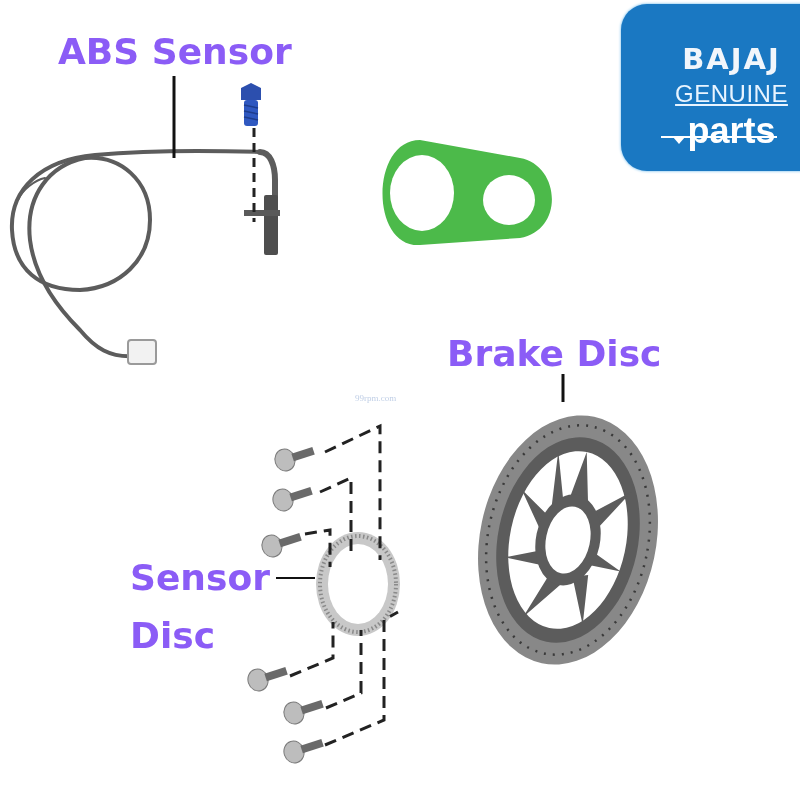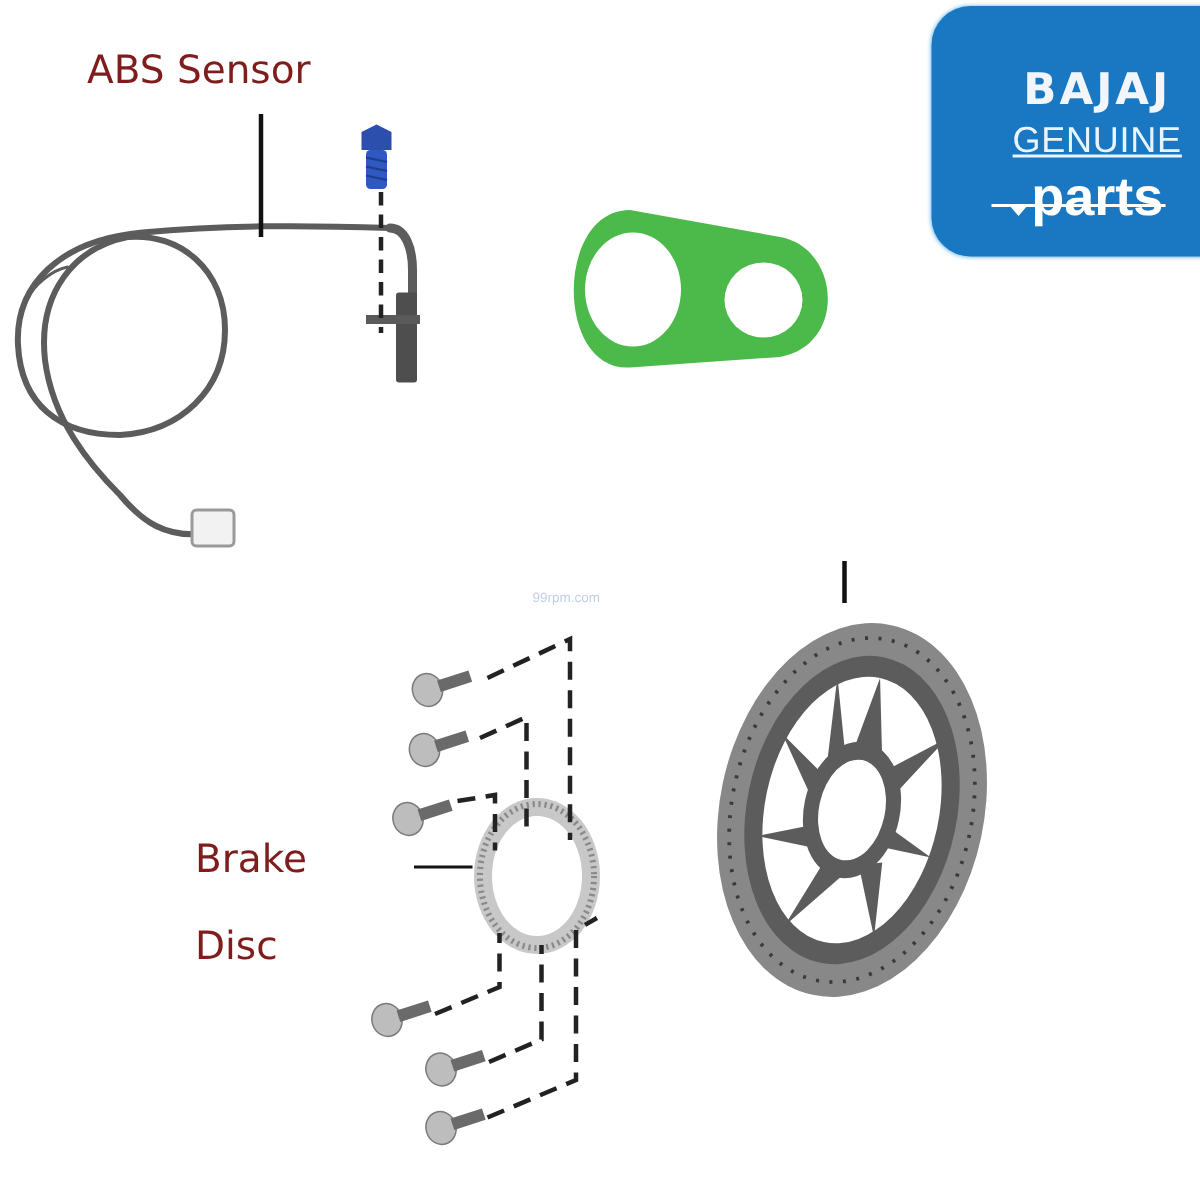--- a/index.html
+++ b/index.html
@@ -1,24 +1,24 @@
 <!DOCTYPE html>
 <html><head>
 <meta charset="utf-8">
 <style>
   html, body { margin: 0; padding: 0; background: #ffffff; }
   #stage { position: relative; width: 800px; height: 800px; overflow: hidden; background: #ffffff; font-family: "DejaVu Sans", sans-serif; }
-  .label { position: absolute; color: #7f1d1d; font-family: "DejaVu Sans", sans-serif; font-size: 26px; line-height: 1; white-space: nowrap; }
+  .label { position: absolute; color: #8b5cf6; font-family: "DejaVu Sans", sans-serif; font-size: 36px; line-height: 1; white-space: nowrap; font-weight: bold; }
   .logo { position: absolute; left: 621px; top: 4px; width: 173px; height: 167px; border-radius: 26px; background: #1a78c2; box-shadow: 0 0 3px #5ab0e8; padding-left: 48px; }
   .logo .t1 { position: absolute; left: 0; right: 0; top: 38px; text-align: center; color: #f2f6fb; font-family: "DejaVu Sans", sans-serif; font-weight: bold; font-size: 29px; letter-spacing: 2px; }
   .logo .t2 { position: absolute; left: 0; right: 0; top: 76px; text-align: center; color: #e8f4ff; font-family: "Liberation Sans", sans-serif; font-size: 24px; letter-spacing: 0.5px; text-decoration: underline; }
   .logo .t3 { position: absolute; left: 0; right: 0; top: 106px; text-align: center; color: #ffffff; font-family: "Liberation Sans", sans-serif; font-weight: bold; font-size: 36px; }
   .logo .uline { position: absolute; left: 40px; top: 132px; width: 116px; height: 2px; background: #ffffff; }
   .logo .tick { position: absolute; left: 52px; top: 133px; width: 0; height: 0; border-left: 6px solid transparent; border-right: 6px solid transparent; border-top: 7px solid #ffffff; }
-  .watermark { position: absolute; left: 355px; top: 393px; font-family: Liberation Sans, sans-serif; font-size: 9px; color: #c0cfe6; }
+  .watermark { position: absolute; left: 355px; top: 393px; font-family: Liberation Serif, serif; font-size: 9px; color: #c0cfe6; }
   svg.art { position: absolute; left: 0; top: 0; }
 </style>
 </head>
 <body>
 
 <div id="stage">
 
   <svg class="art" width="800" height="800" viewBox="0 0 800 800">
 
     <g fill="none" stroke="#5c5c5c" stroke-width="4" stroke-linecap="round">
@@ -97,21 +97,22 @@
       <polyline points="325,452 380,426 380,560"></polyline>
       <polyline points="320,492 351,478 351,556"></polyline>
       <polyline points="305,534 330,530 330,567"></polyline>
       <polyline points="290,676 333,658 333,622"></polyline>
       <polyline points="326,708 361,693 361,630"></polyline>
       <polyline points="325,745 384,720 384,620 398,612"></polyline>
     </g>
   </svg>
 
   <div class="label" style="left:58px; top:34px;">ABS Sensor</div>
-  <div class="label" style="left:130px; top:560px;">Brake</div>
+  <div class="label" style="left:447px; top:336px;">Brake Disc</div>
+  <div class="label" style="left:130px; top:560px;">Sensor</div>
   <div class="label" style="left:130px; top:618px;text-align:center;">Disc</div>
 
   <div class="watermark">99rpm.com</div>
 
   <div class="logo">
     <div class="t1">BAJAJ</div>
     <div class="t2">GENUINE</div>
     <div class="t3">parts</div>
     <div class="uline"></div>
     <div class="tick"></div>

